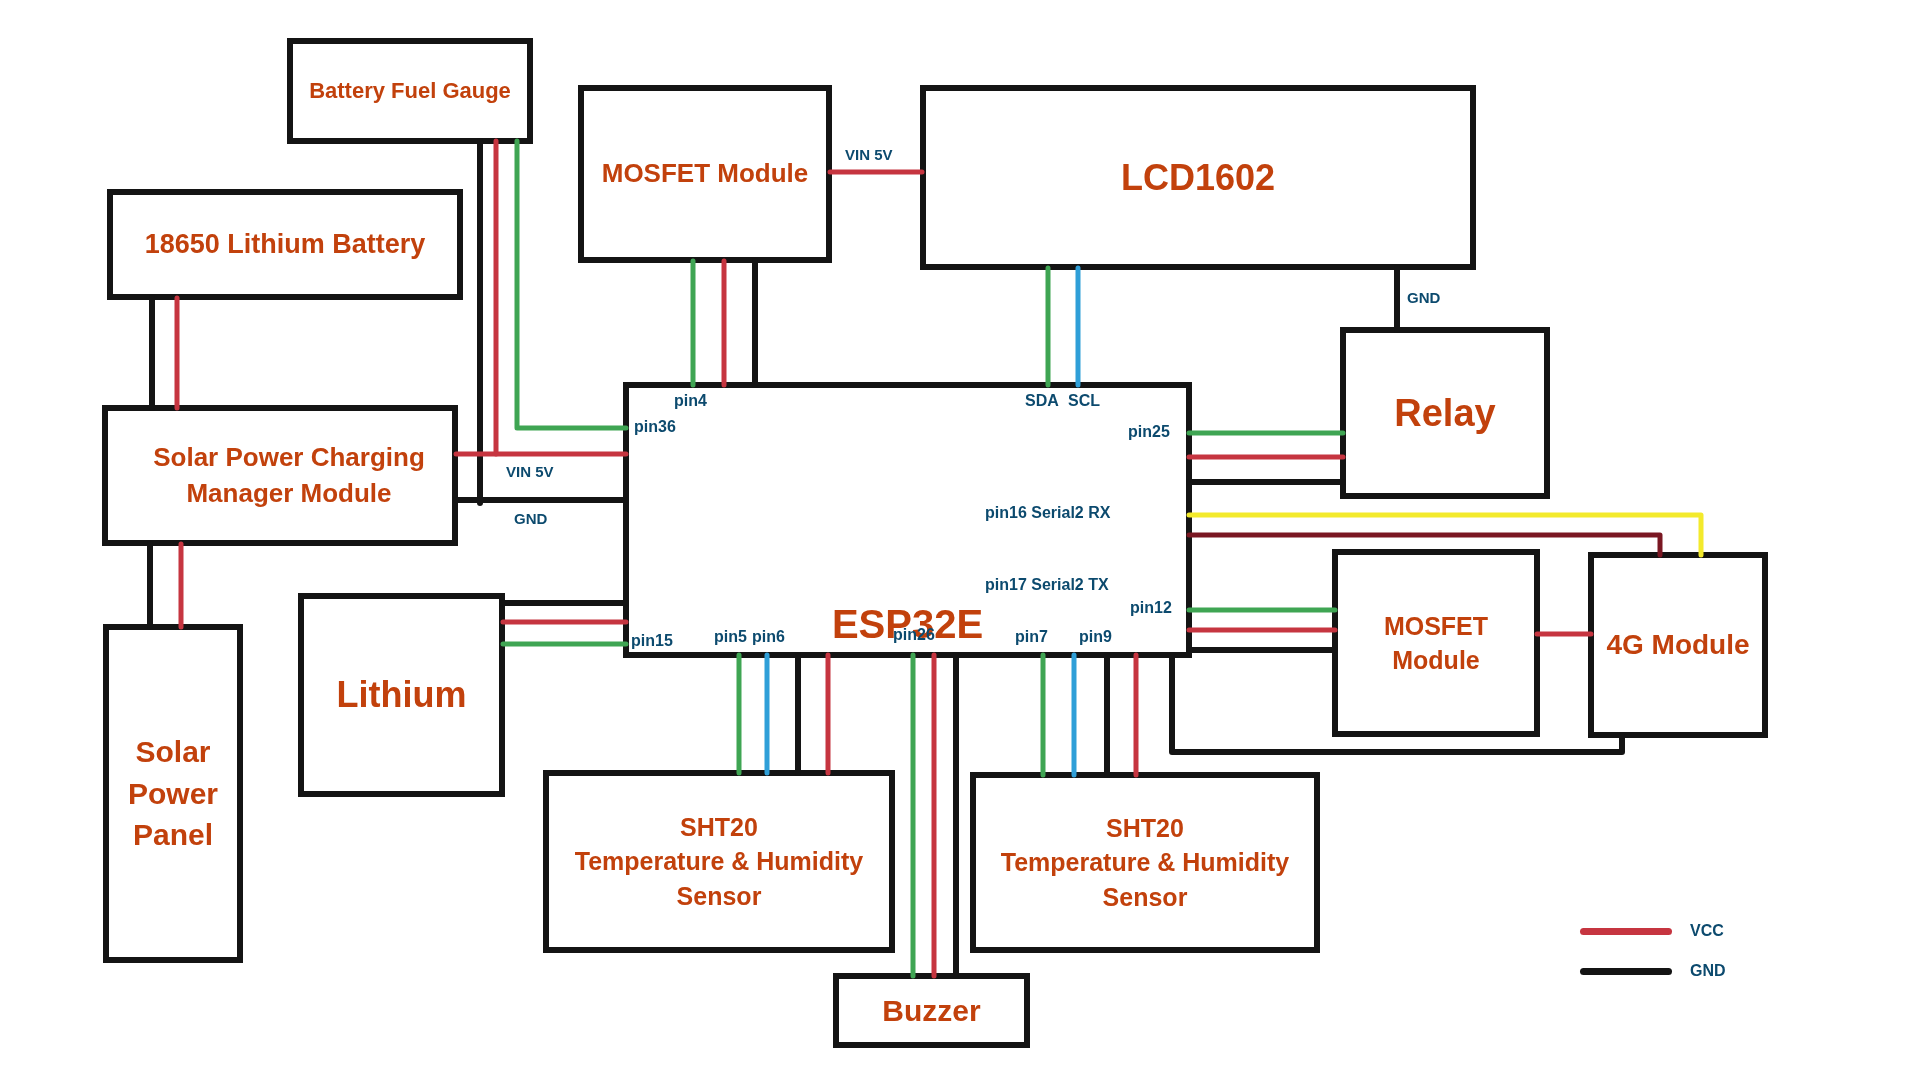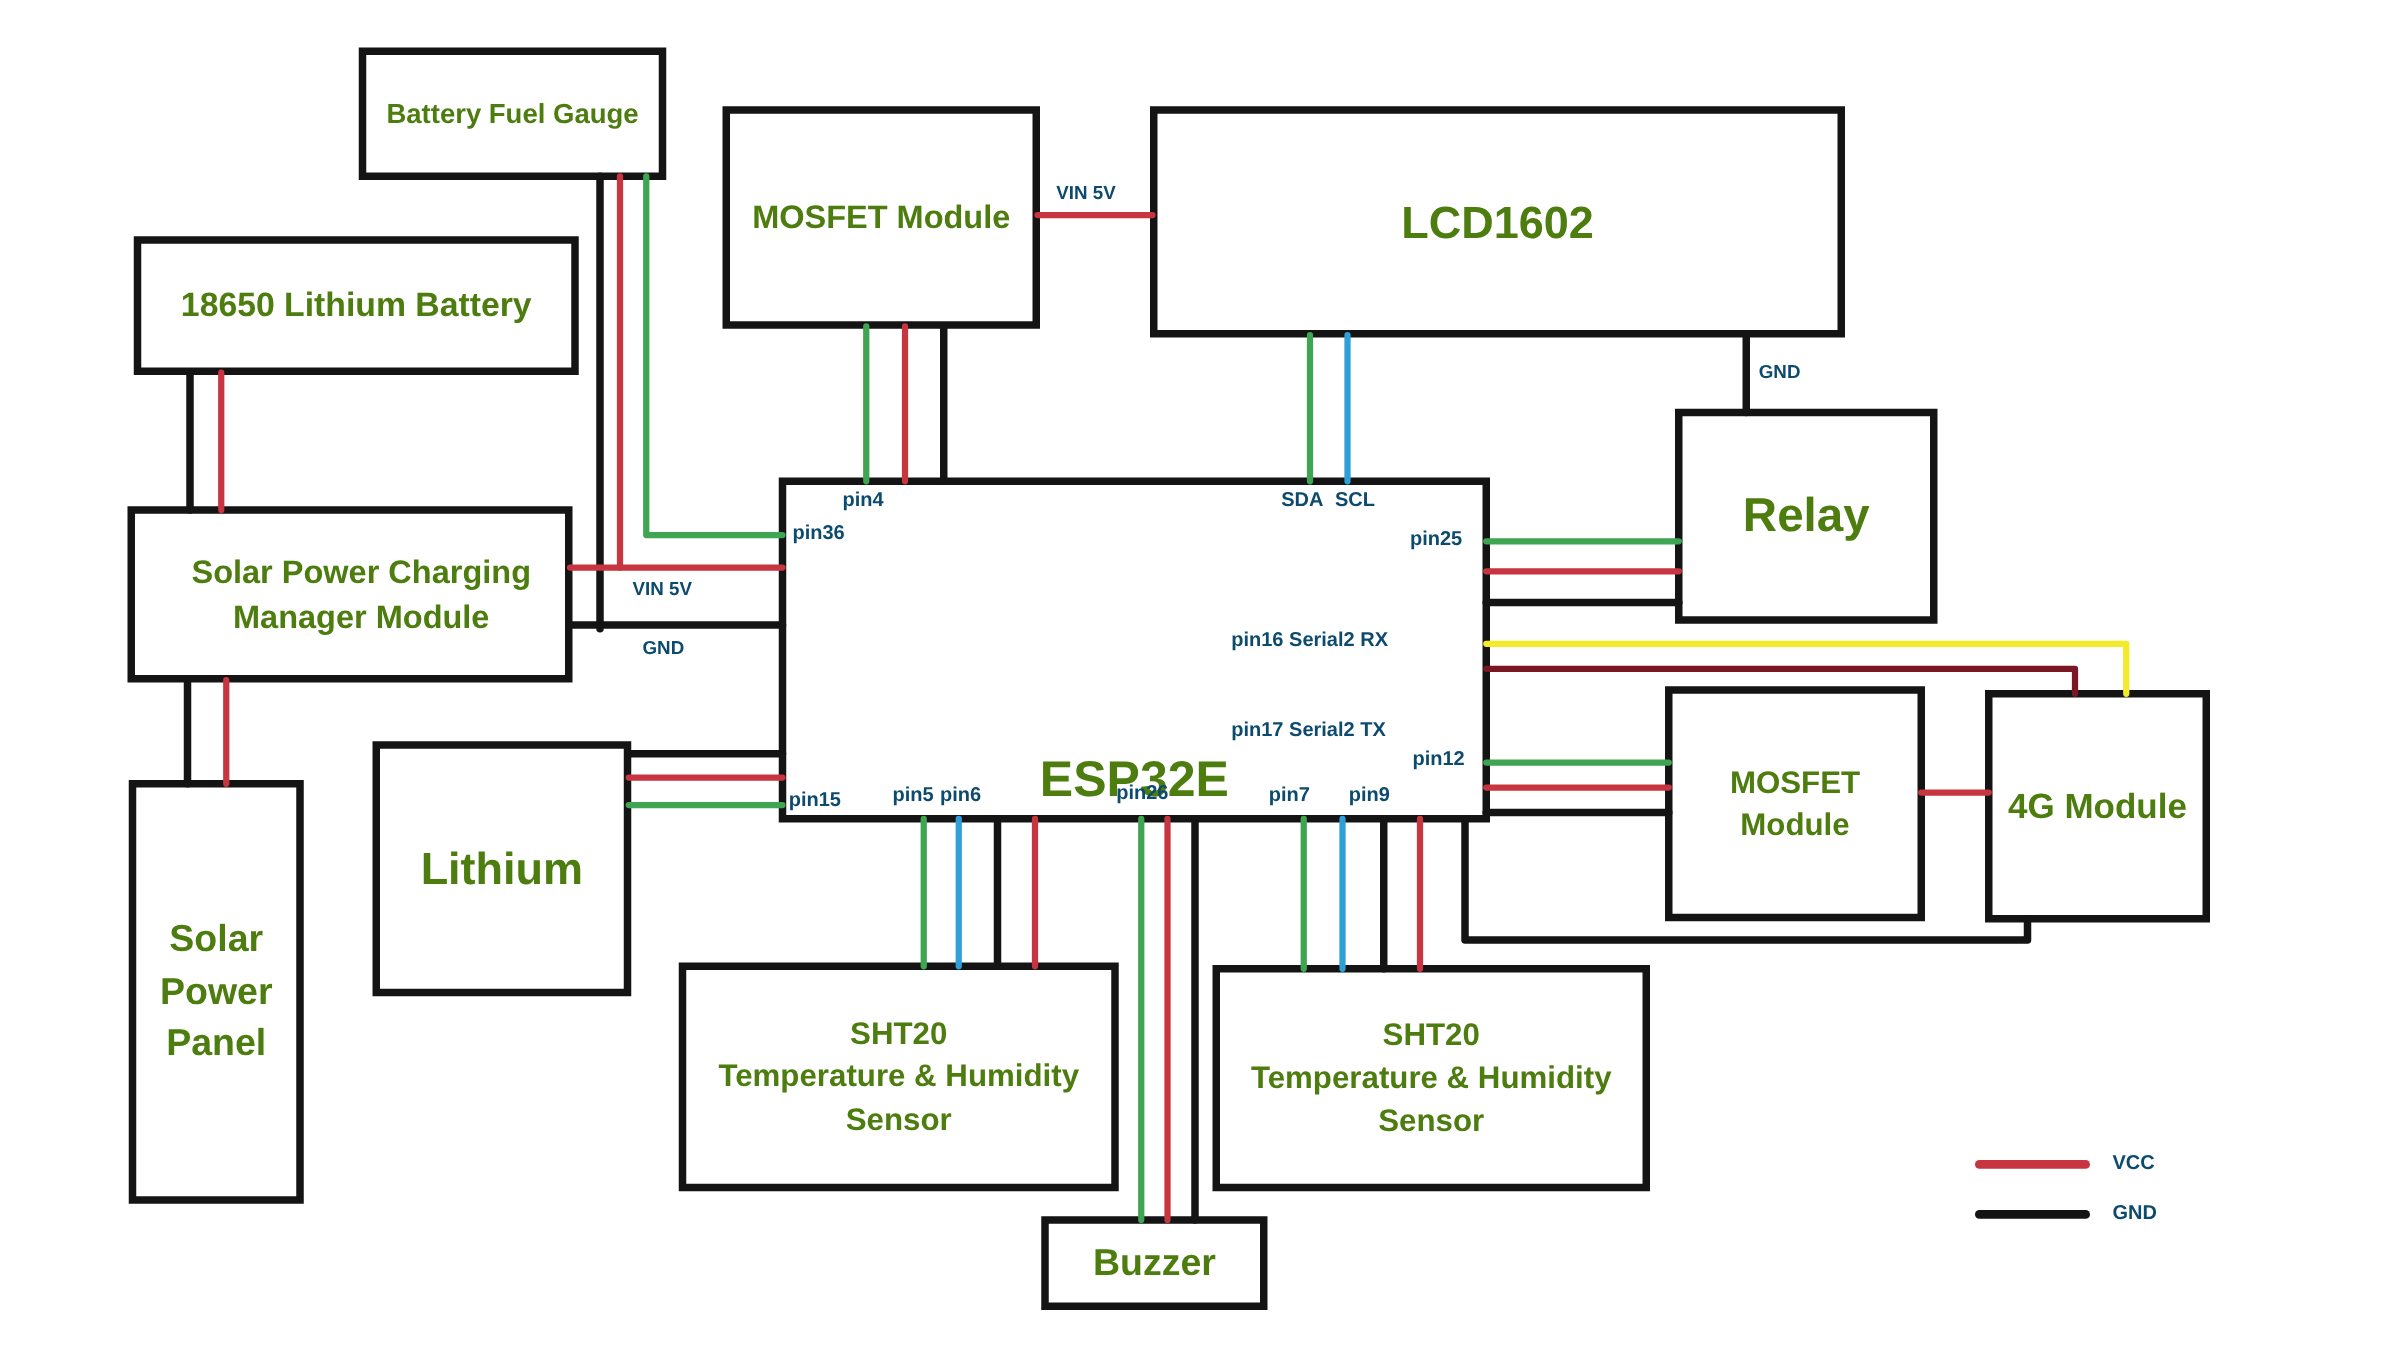--- a/index.html
+++ b/index.html
@@ -19,21 +19,21 @@
   }
   .box {
     position: absolute;
     box-sizing: border-box;
     background: #ffffff;
     border: 6px solid #141414;
     display: flex;
     align-items: center;
     justify-content: center;
     text-align: center;
-    color: #4d7c0f;
+    color: #c2410c;
     font-weight: 700;
     line-height: 1.38;
   }
   .box .box-label { white-space: pre-line; display: block; width: 100%; }
   .flabel {
     position: absolute;
     color: #0c4a6e;
     font-weight: 700;
     white-space: nowrap;
   }
@@ -85,21 +85,21 @@
     <div class="box" style="left: 543px; top: 770px; width: 352px; height: 183px; font-size: 25px;">
       <span class="box-label">SHT20
 Temperature &amp; Humidity
 Sensor</span>
     </div>
     <div class="box" style="left: 970px; top: 772px; width: 350px; height: 181px; font-size: 25px;">
       <span class="box-label">SHT20
 Temperature &amp; Humidity
 Sensor</span>
     </div>
-    <div class="box" style="left: 833px; top: 973px; width: 181px; height: 75px; font-size: 30px;">
+    <div class="box" style="left: 833px; top: 973px; width: 197px; height: 75px; font-size: 30px;">
       <span class="box-label">Buzzer</span>
     </div>
     <svg class="wires-layer" viewBox="0 0 1920 1080" width="1920" height="1080">
       <polyline points="480,141 480,503" fill="none" stroke="#141414" stroke-width="6" stroke-linecap="round" stroke-linejoin="round"></polyline>
       <polyline points="496,141 496,454" fill="none" stroke="#c63540" stroke-width="5" stroke-linecap="round" stroke-linejoin="round"></polyline>
       <polyline points="517,141 517,428 626,428" fill="none" stroke="#3fa553" stroke-width="5" stroke-linecap="round" stroke-linejoin="round"></polyline>
       <polyline points="830,172 922,172" fill="none" stroke="#c63540" stroke-width="5" stroke-linecap="round" stroke-linejoin="round"></polyline>
       <polyline points="693,261 693,385" fill="none" stroke="#3fa553" stroke-width="5" stroke-linecap="round" stroke-linejoin="round"></polyline>
       <polyline points="724,261 724,385" fill="none" stroke="#c63540" stroke-width="5" stroke-linecap="round" stroke-linejoin="round"></polyline>
       <polyline points="755,261 755,385" fill="none" stroke="#141414" stroke-width="6" stroke-linecap="round" stroke-linejoin="round"></polyline>

